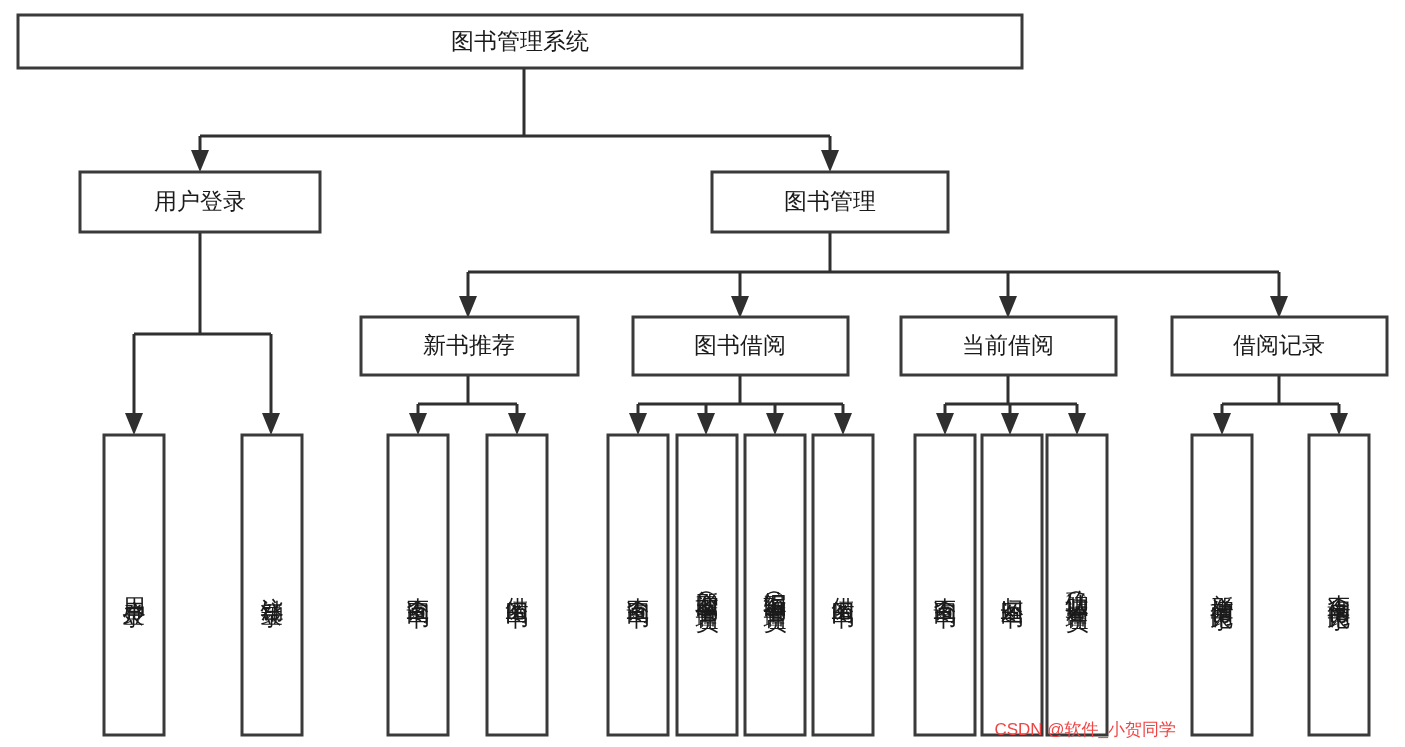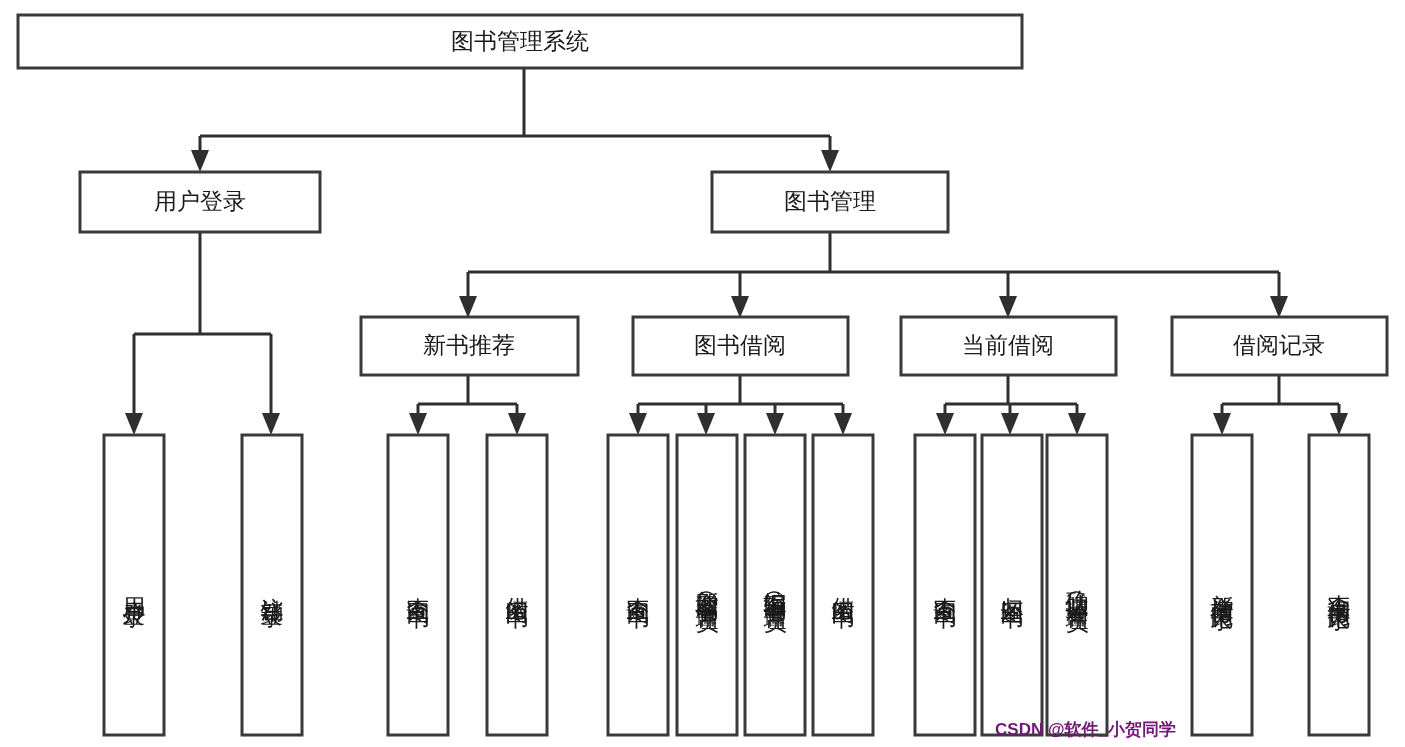--- a/index.html
+++ b/index.html
@@ -62,23 +62,22 @@
     justify-content: center;
     white-space: nowrap;
     pointer-events: none;
   }
   .watermark {
     position: absolute;
     right: 8px;
     bottom: 6px;
     font-family: "Liberation Sans", "DejaVu Sans", sans-serif;
     font-size: 17px;
-    color: #701a75;
+    color: #ef4444;
     white-space: nowrap;
-    font-weight: bold;
   }
 </style>
 </head>
 <body>
 
 <div id="diagram-root">
 
   <svg id="diagram-svg" viewBox="0 0 1405 747">
 
     <g>

